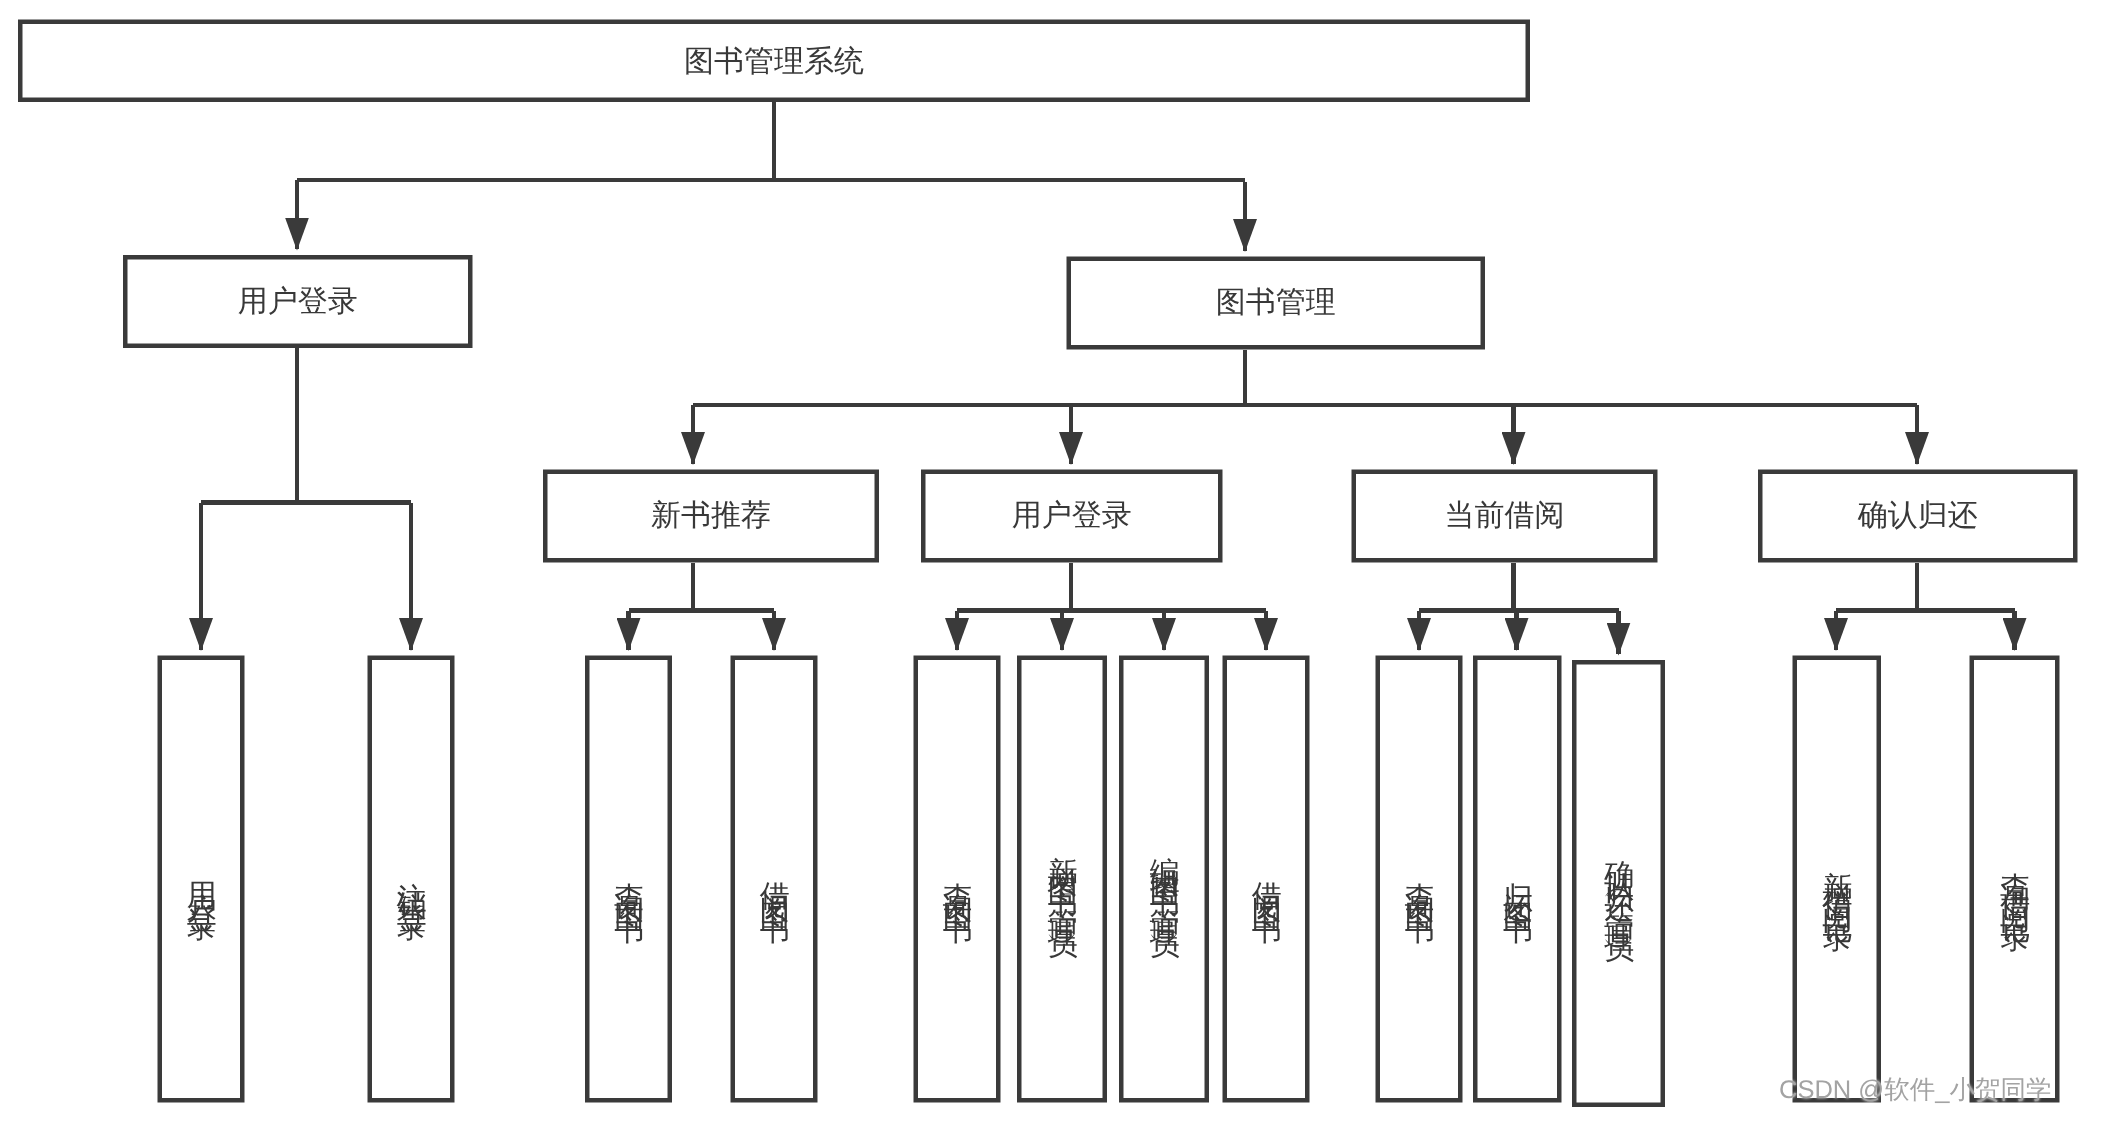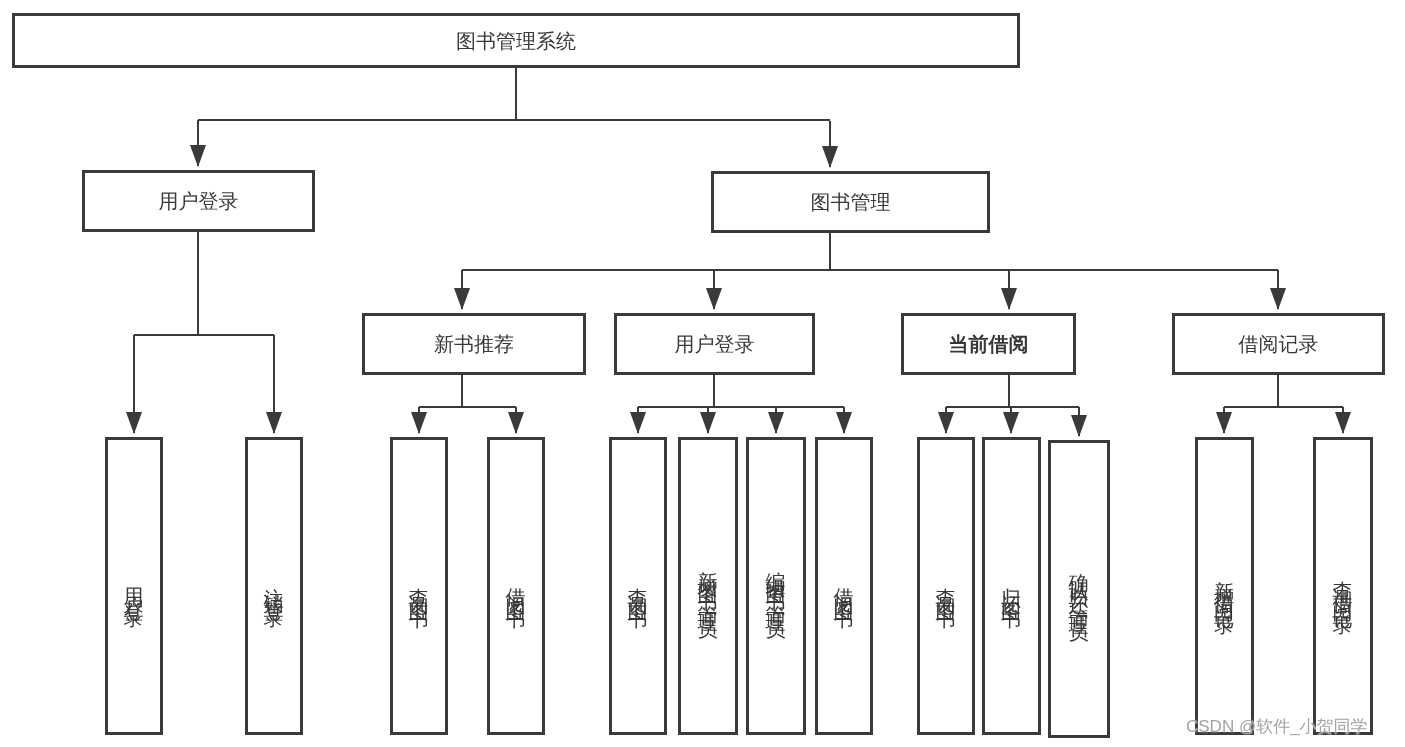--- a/index.html
+++ b/index.html
@@ -99,22 +99,22 @@
     <line x1="1343" y1="407" x2="1343" y2="433" marker-end="url(#arrowhead)"></line>
   </svg>
 
   <div class="node" style="left:12px;top:13px;width:1008px;height:55px;">图书管理系统</div>
 
   <div class="node" style="left:82px;top:170px;width:233px;height:62px;">用户登录</div>
   <div class="node" style="left:711px;top:171px;width:279px;height:62px;">图书管理</div>
 
   <div class="node" style="left:362px;top:313px;width:224px;height:62px;">新书推荐</div>
   <div class="node" style="left:614px;top:313px;width:201px;height:62px;">用户登录</div>
-  <div class="node" style="left:901px;top:313px;width:175px;height:62px;font-weight:bold;">当前借阅</div>
-  <div class="node" style="left:1172px;top:313px;width:213px;height:62px;">借阅记录</div>
+  <div class="node" style="left:901px;top:313px;width:204px;height:62px;">当前借阅</div>
+  <div class="node" style="left:1172px;top:313px;width:213px;height:62px;">确认归还</div>
 
   <div class="vnode" style="left:105px;top:437px;width:58px;height:298px;">用户登录</div>
   <div class="vnode" style="left:245px;top:437px;width:58px;height:298px;">注销登录</div>
 
   <div class="vnode" style="left:390px;top:437px;width:58px;height:298px;">查询图书</div>
   <div class="vnode" style="left:487px;top:437px;width:58px;height:298px;">借阅图书</div>
 
   <div class="vnode" style="left:609px;top:437px;width:58px;height:298px;">查询图书</div>
   <div class="vnode" style="left:678px;top:437px;width:60px;height:298px;">新增图书（管理员）</div>
   <div class="vnode" style="left:746px;top:437px;width:60px;height:298px;">编辑图书（管理员）</div>

